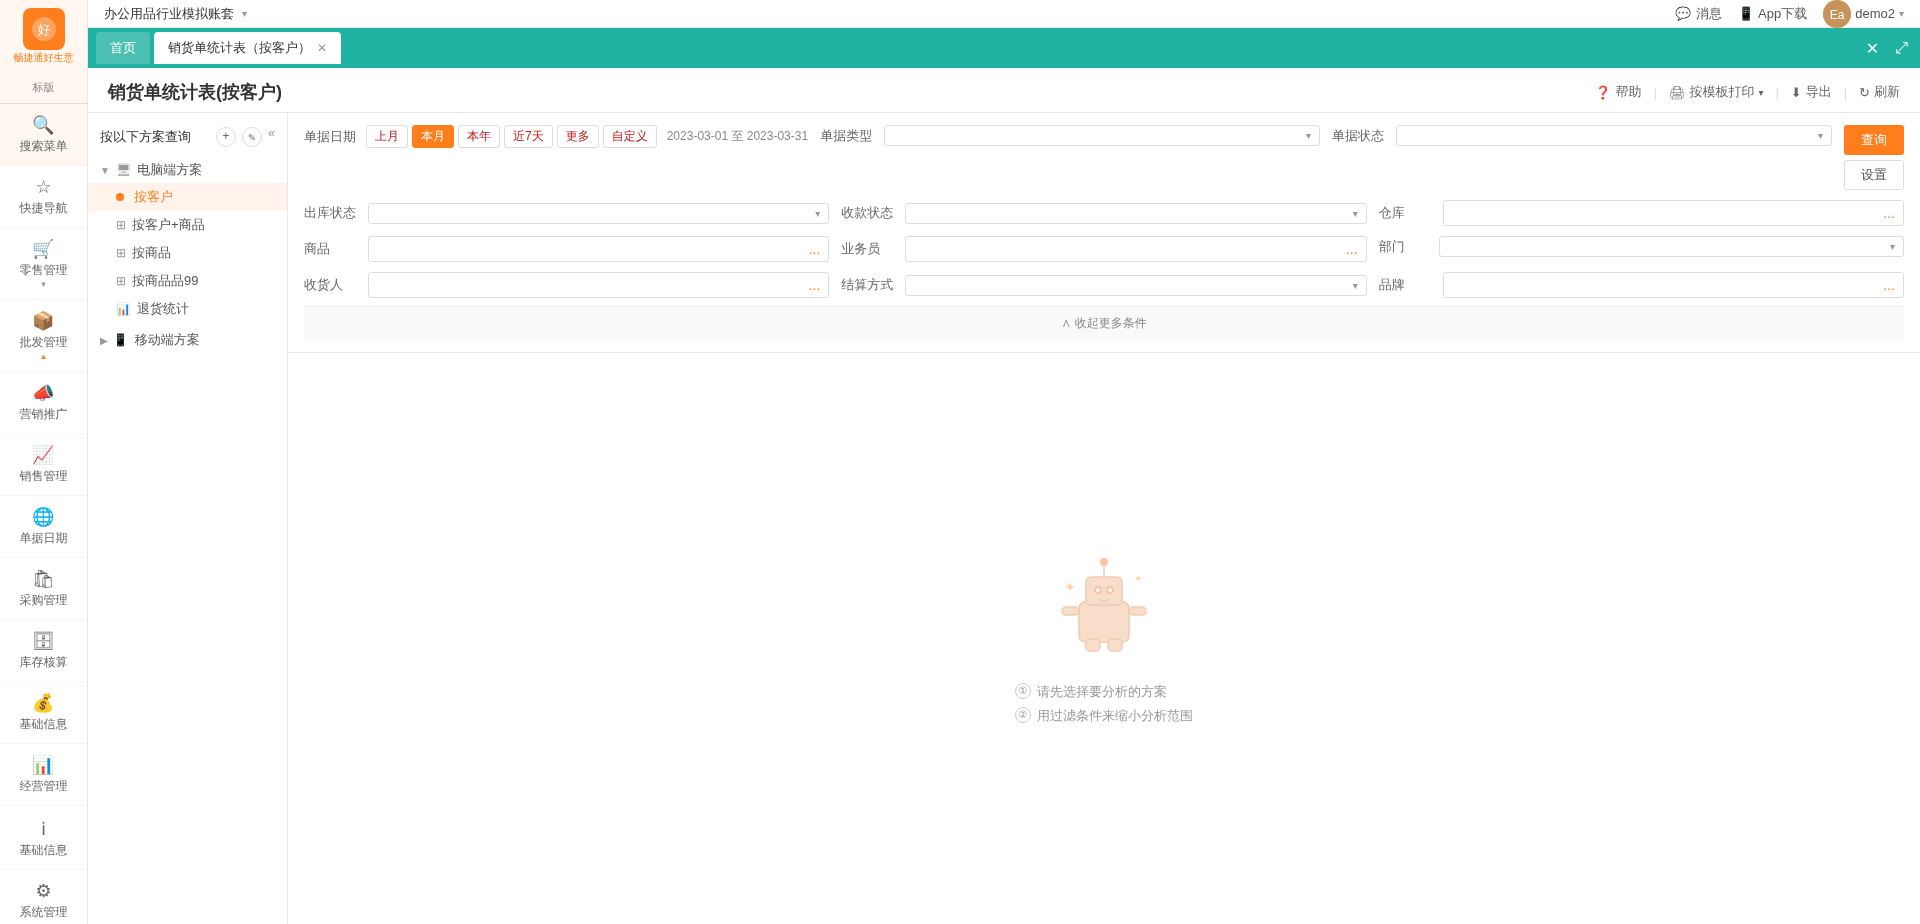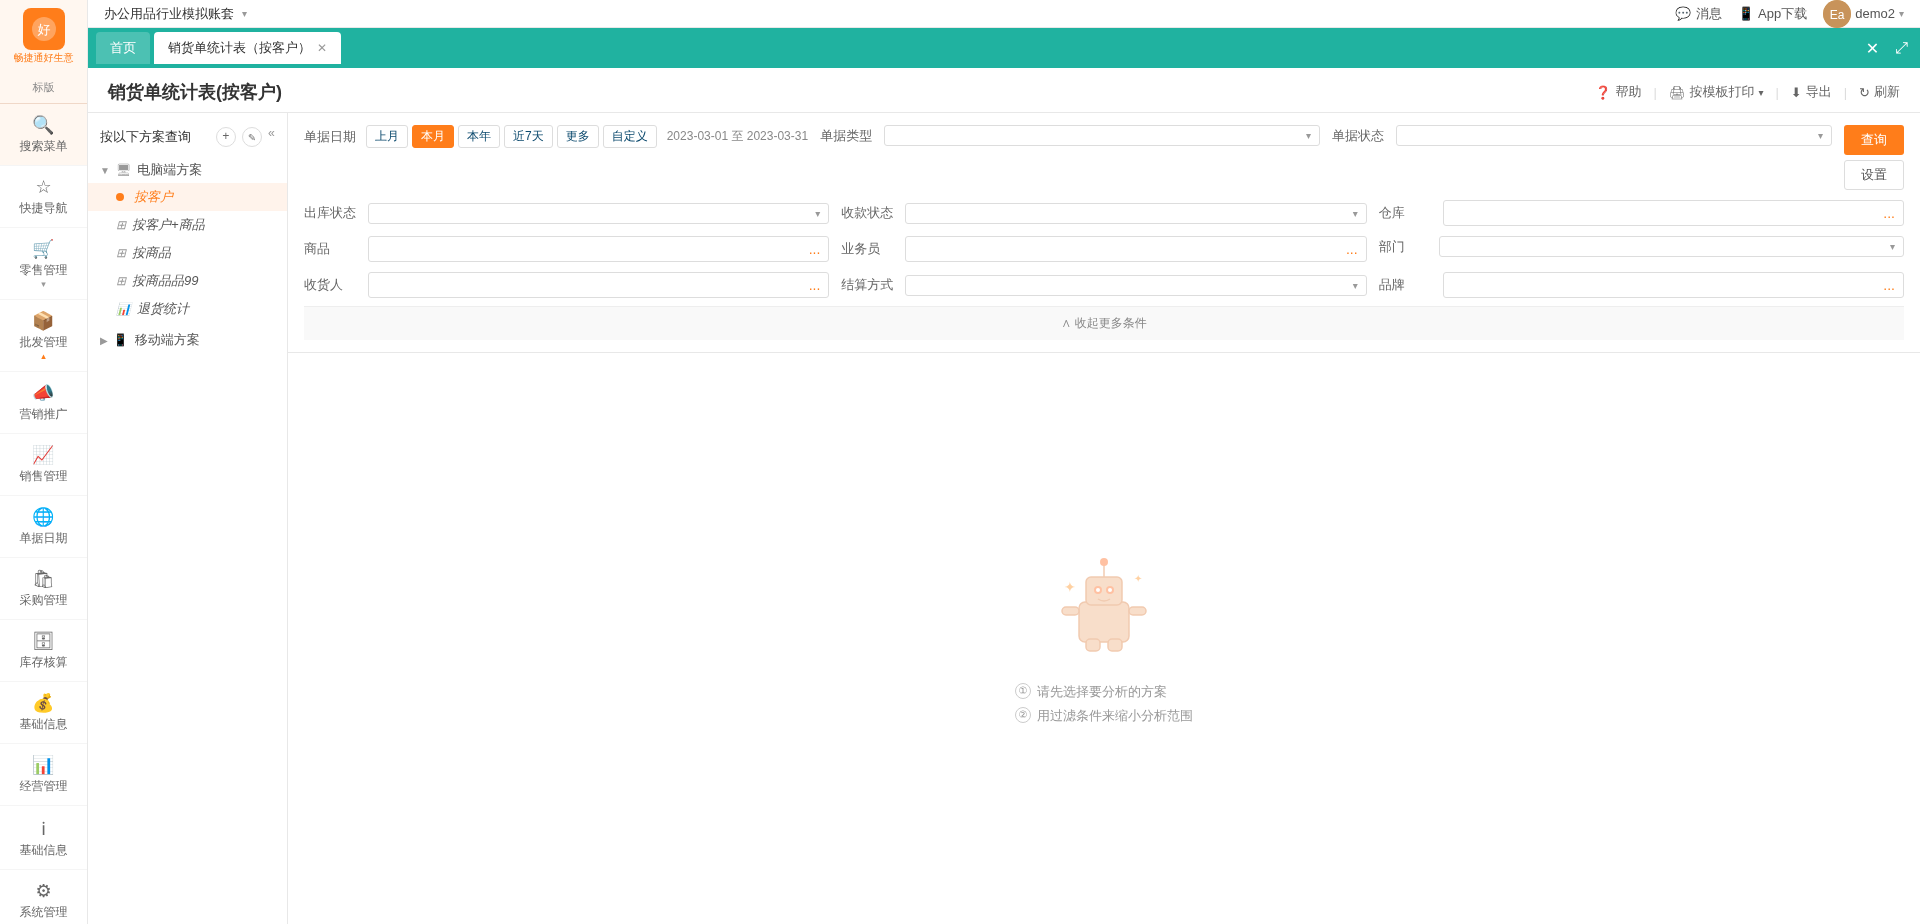--- a/index.html
+++ b/index.html
@@ -52,33 +52,33 @@
     .scheme-panel { width: 200px; background: #fff; border-right: 1px solid #e8e8e8; padding: 8px 0; overflow-y: auto; }
     .scheme-panel-header { padding: 6px 12px; font-size: 13px; color: #333; display: flex; align-items: center; justify-content: space-between; font-family: Liberation Mono, monospace; }
     .scheme-panel-title { font-weight: 500; }
     .scheme-panel-actions { display: flex; gap: 6px; }
     .scheme-action-btn { width: 20px; height: 20px; border-radius: 50%; border: 1px solid #ddd; display: flex; align-items: center; justify-content: center; font-size: 12px; cursor: pointer; color: #666; }
     .scheme-collapse-btn { cursor: pointer; color: #999; font-size: 12px; }
     .scheme-group { margin-top: 4px; }
     .scheme-group-header { padding: 4px 12px; display: flex; align-items: center; gap: 6px; cursor: pointer; color: #555; font-size: 13px; }
     .scheme-group-arrow { font-size: 10px; color: #999; }
     .scheme-group-icon { color: #999; font-size: 12px; }
-    .scheme-item { padding: 5px 12px 5px 28px; display: flex; align-items: center; gap: 6px; cursor: pointer; font-size: 13px; color: #555; font-style: italic; }
+    .scheme-item { padding: 5px 12px 5px 28px; display: flex; align-items: center; gap: 6px; cursor: pointer; font-size: 13px; color: #555; }
     .scheme-item.active { background: #fff3eb; color: #ff7d1a; }
     .scheme-item-icon { font-size: 12px; color: #999; }
     .active-dot { width: 8px; height: 8px; background: #ff7d1a; border-radius: 50%; margin-right: 4px; }
 
     
     .filter-data-panel { flex: 1; display: flex; flex-direction: column; overflow: hidden; }
 
     
     .filter-area { background: #fff; padding: 12px 16px; border-bottom: 1px solid #e8e8e8; }
     .filter-label { color: #666; font-size: 13px; white-space: nowrap; min-width: 56px; }
     .filter-date-group { display: flex; align-items: center; gap: 4px; }
-    .filter-date-btn { padding: 2px 8px; border: 1px solid #ddd; border-radius: 3px; font-size: 12px; cursor: pointer; color: #0c4a6e; background: #fff; }
+    .filter-date-btn { padding: 2px 8px; border: 1px solid #ddd; border-radius: 3px; font-size: 12px; cursor: pointer; color: #b91c1c; background: #fff; }
     .filter-date-btn.active { background: #ff7d1a; color: #fff; border-color: #ff7d1a; }
     .filter-date-range { font-size: 12px; color: #888; margin-left: 4px; }
     .filter-select { flex: 1; border: 1px solid #ddd; border-radius: 3px; padding: 4px 8px; font-size: 13px; display: flex; align-items: center; justify-content: space-between; cursor: pointer; background: #fff; }
     .filter-select-arrow { color: #999; font-size: 10px; }
     .filter-select-dots { color: #ff7d1a; font-size: 14px; }
     .collapse-bar { text-align: center; padding: 8px; background: #f9f9f9; cursor: pointer; font-size: 12px; color: #888; border-top: 1px solid #eee; }
     .btn-query { background: #ff7d1a; color: #fff; border: none; border-radius: 3px; padding: 6px 16px; font-size: 13px; cursor: pointer; }
     .btn-settings { background: #fff; color: #555; border: 1px solid #ddd; border-radius: 3px; padding: 5px 16px; font-size: 13px; cursor: pointer; }
 
     

